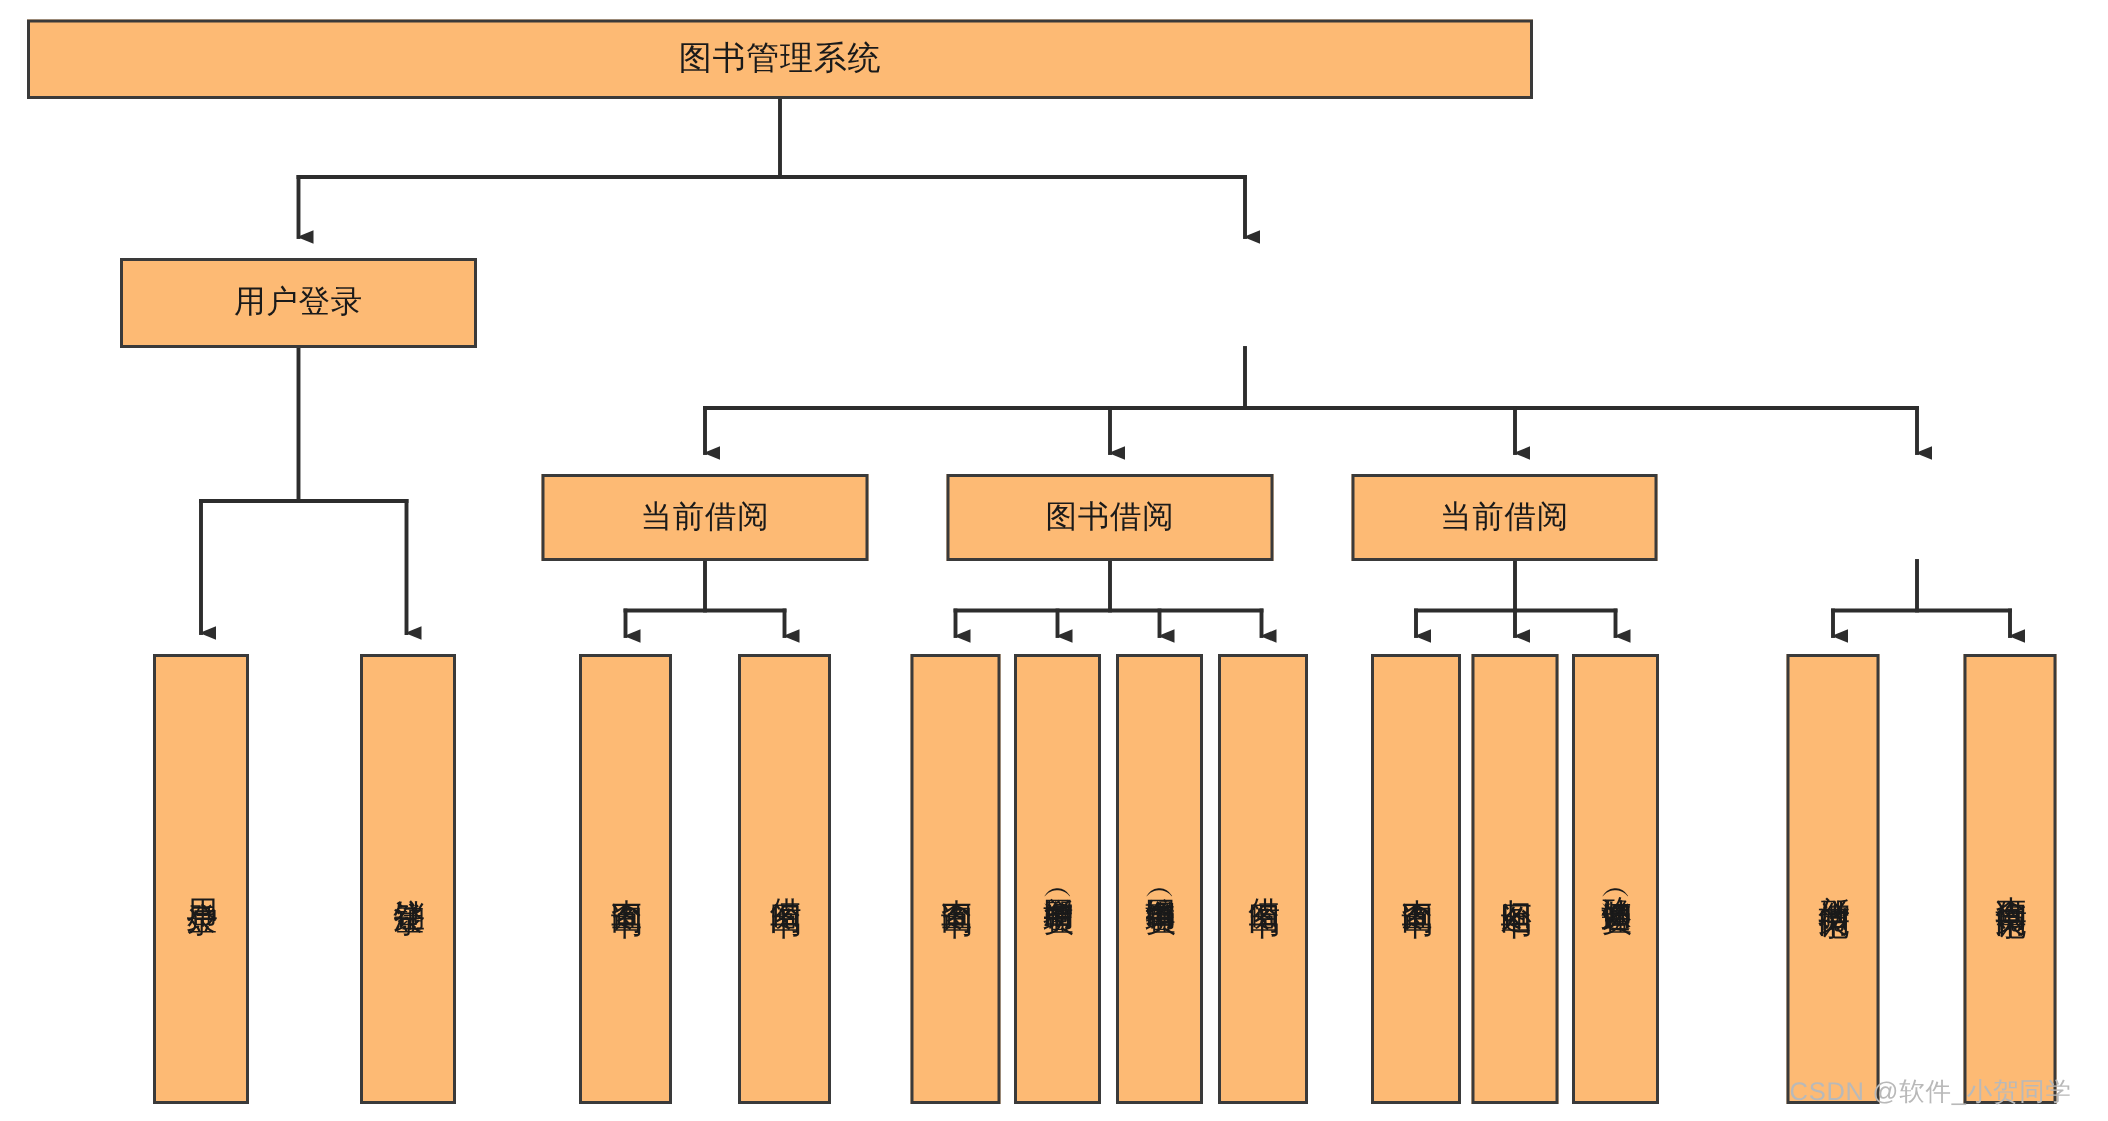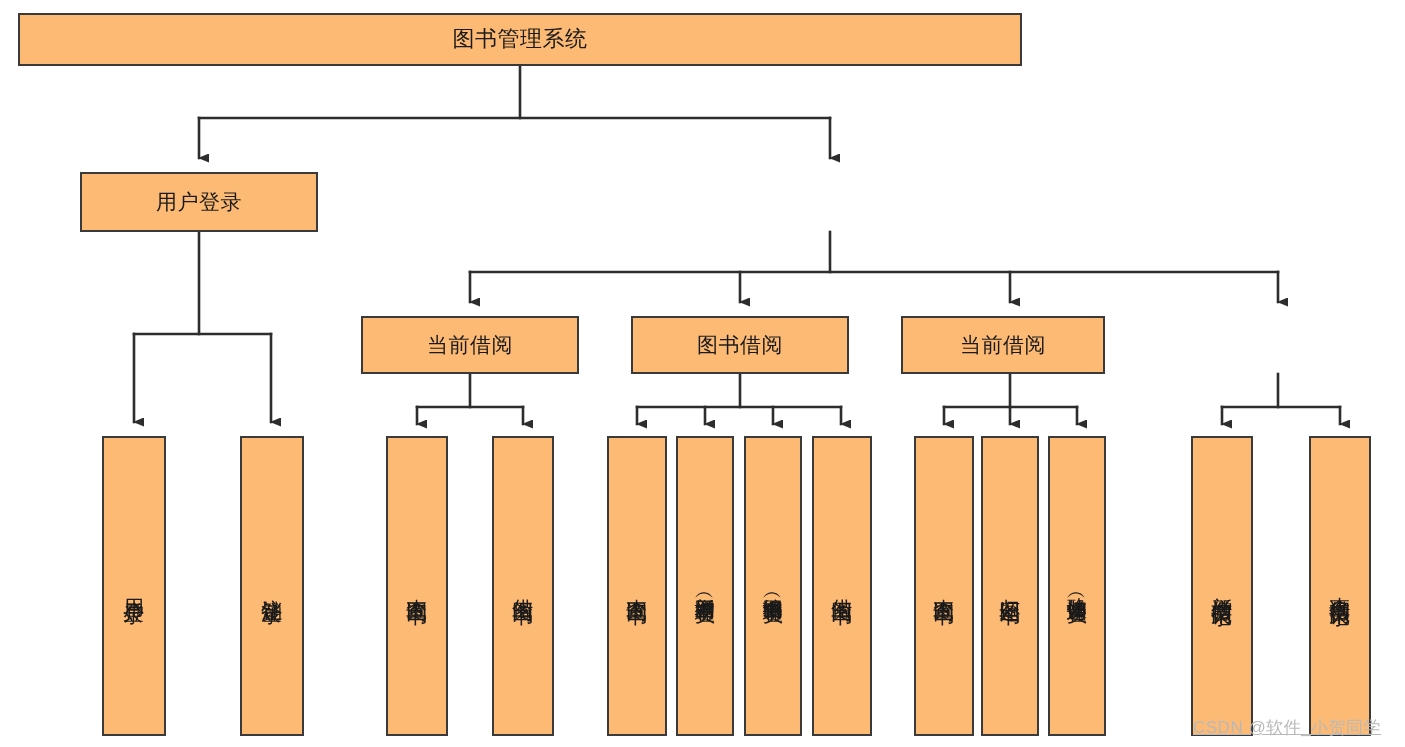--- a/index.html
+++ b/index.html
@@ -190,15 +190,15 @@
     <span class="node-label">确认归还（管理员）</span>
   </div>
 
   <div class="node vert" style="left:1191px; top:436px; width:62px; height:300px;">
     <span class="node-label">新增借阅记录</span>
   </div>
   <div class="node vert" style="left:1309px; top:436px; width:62px; height:300px;">
     <span class="node-label">查询借阅记录</span>
   </div>
 
-  <div class="watermark" style="left:1193px; top:716px;text-decoration:underline;">CSDN @软件_小贺同学</div>
+  <div class="watermark" style="left:1193px; top:716px;">CSDN @软件_小贺同学</div>
 
 </div>
 
 </body></html>

